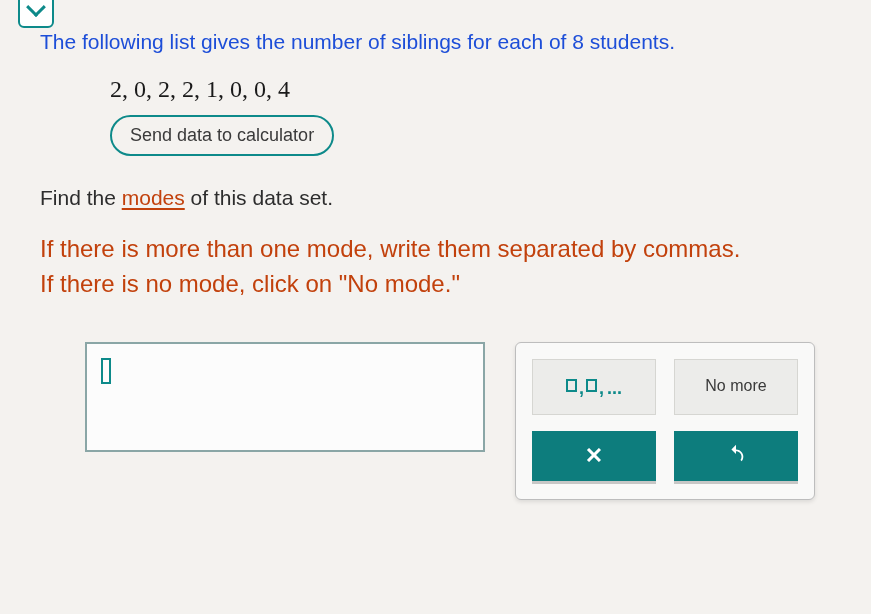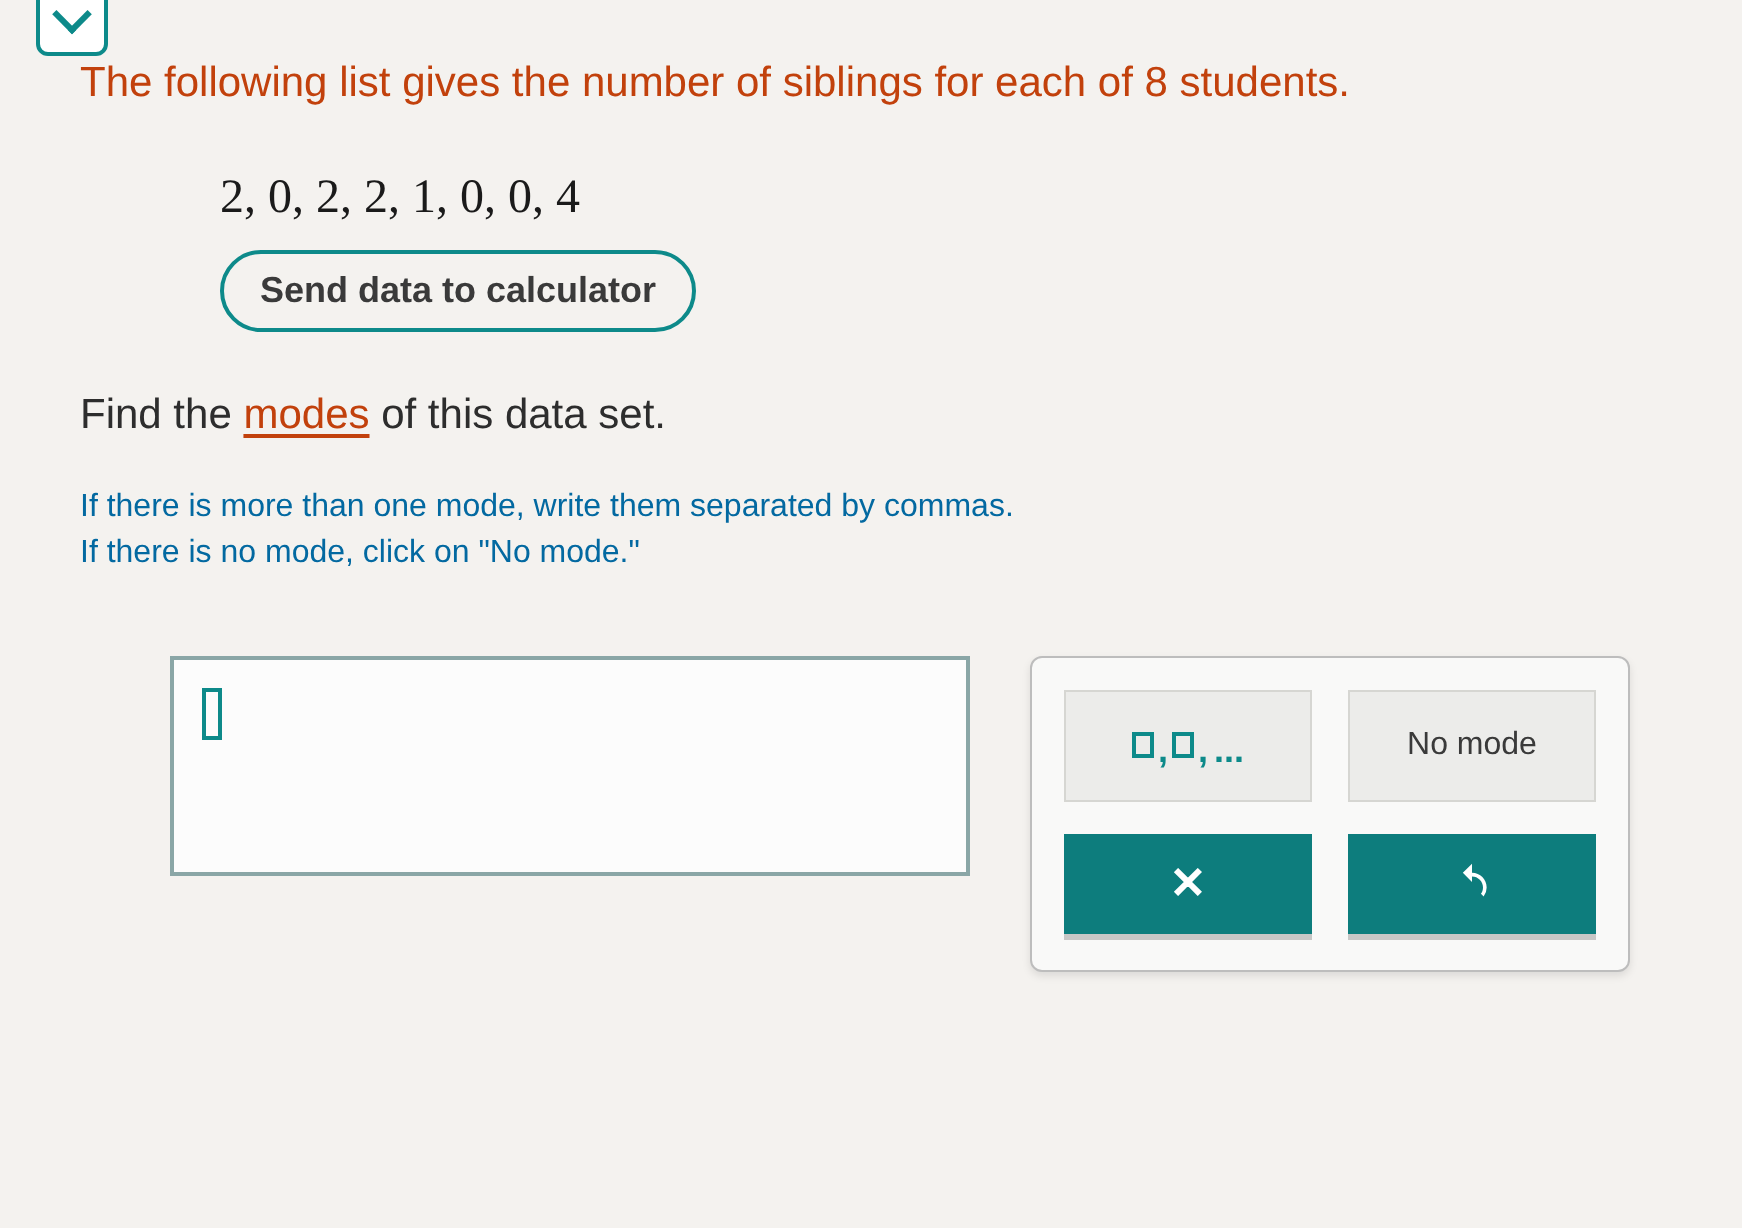--- a/index.html
+++ b/index.html
@@ -34,58 +34,57 @@
       height: 14px;
       border-right: 3px solid #0d8a8a;
       border-bottom: 3px solid #0d8a8a;
       transform: rotate(45deg) translate(-2px, -2px);
     }
     .content {
       padding: 30px 40px 20px 40px;
     }
     .question-line {
       font-size: 21px;
-      color: #c2410c;
-      margin-bottom: 32px;
+      color: #1d4ed8;
+      margin-bottom: 22px;
     }
     .data-block {
       margin-left: 70px;
       margin-bottom: 30px;
     }
     .data-list {
       font-family: Liberation Serif, serif;
       font-size: 24px;
       color: #1a1a1a;
       margin-bottom: 12px;
     }
     .send-btn {
       display: inline-block;
       border: 2px solid #0d8a8a;
       border-radius: 22px;
       padding: 8px 18px;
       font-size: 18px;
       color: #3a3a3a;
       background: transparent;
       cursor: pointer;
-      font-weight: bold;
     }
     .instruction {
       font-size: 21px;
       color: #2d2d2d;
       margin-bottom: 22px;
     }
     .modes-link {
       color: #c2410c;
       text-decoration: underline;
       text-decoration-style: solid;
       text-underline-offset: 3px;
     }
     .hint {
-      font-size: 16px;
-      color: #0369a1;
+      font-size: 24px;
+      color: #c2410c;
       line-height: 1.45;
       margin-bottom: 40px;
     }
     .answer-row {
       display: flex;
       gap: 30px;
       align-items: flex-start;
       margin-left: 45px;
     }
     .answer-box {
@@ -215,21 +214,21 @@
       <div class="tool-row">
         <button class="tool-btn-light">
           <span class="list-glyph">
             <span class="sq"></span>
               <span class="comma">,</span>
               <span class="sq"></span>
               <span class="comma">,</span>
               <span class="dots">...</span>
           </span>
         </button>
-        <button class="tool-btn-light">No mode</button>
+        <button class="tool-btn-light">No more</button>
       </div>
       <div class="tool-row" style="margin-bottom:0">
         <button class="tool-btn-dark">
           <span class="x-icon">✕</span>
         </button>
         <button class="tool-btn-dark">
           <span class="undo-icon">
             <svg viewBox="0 0 24 24">
                 <path d="M12 5V2L7 7l5 5V9c3.31 0 6 2.69 6 6 0 1.3-.42 2.5-1.12 3.47l1.46 1.46A7.96 7.96 0 0 0 20 15c0-4.42-3.58-8-8-8z"></path>
               </svg>

